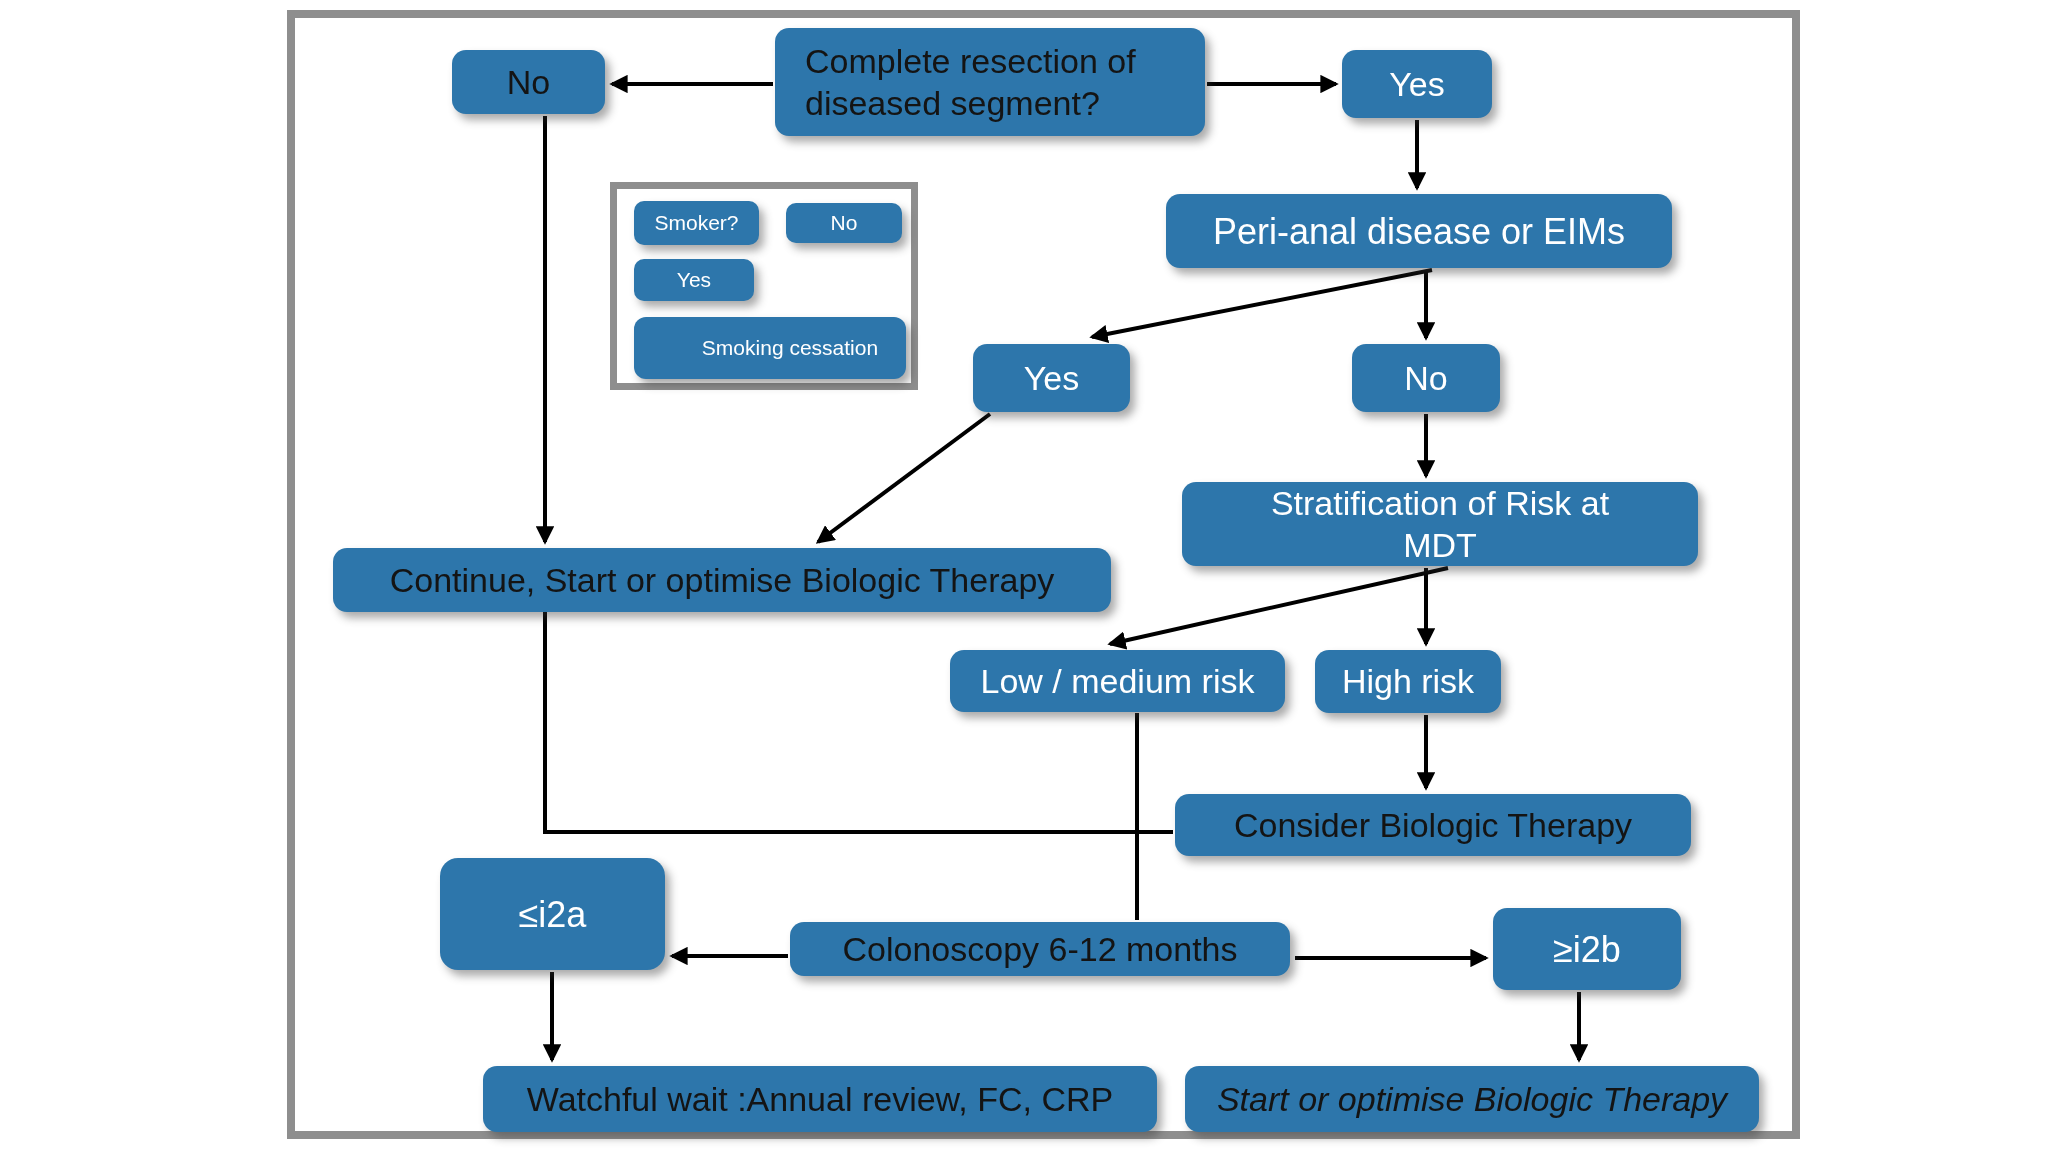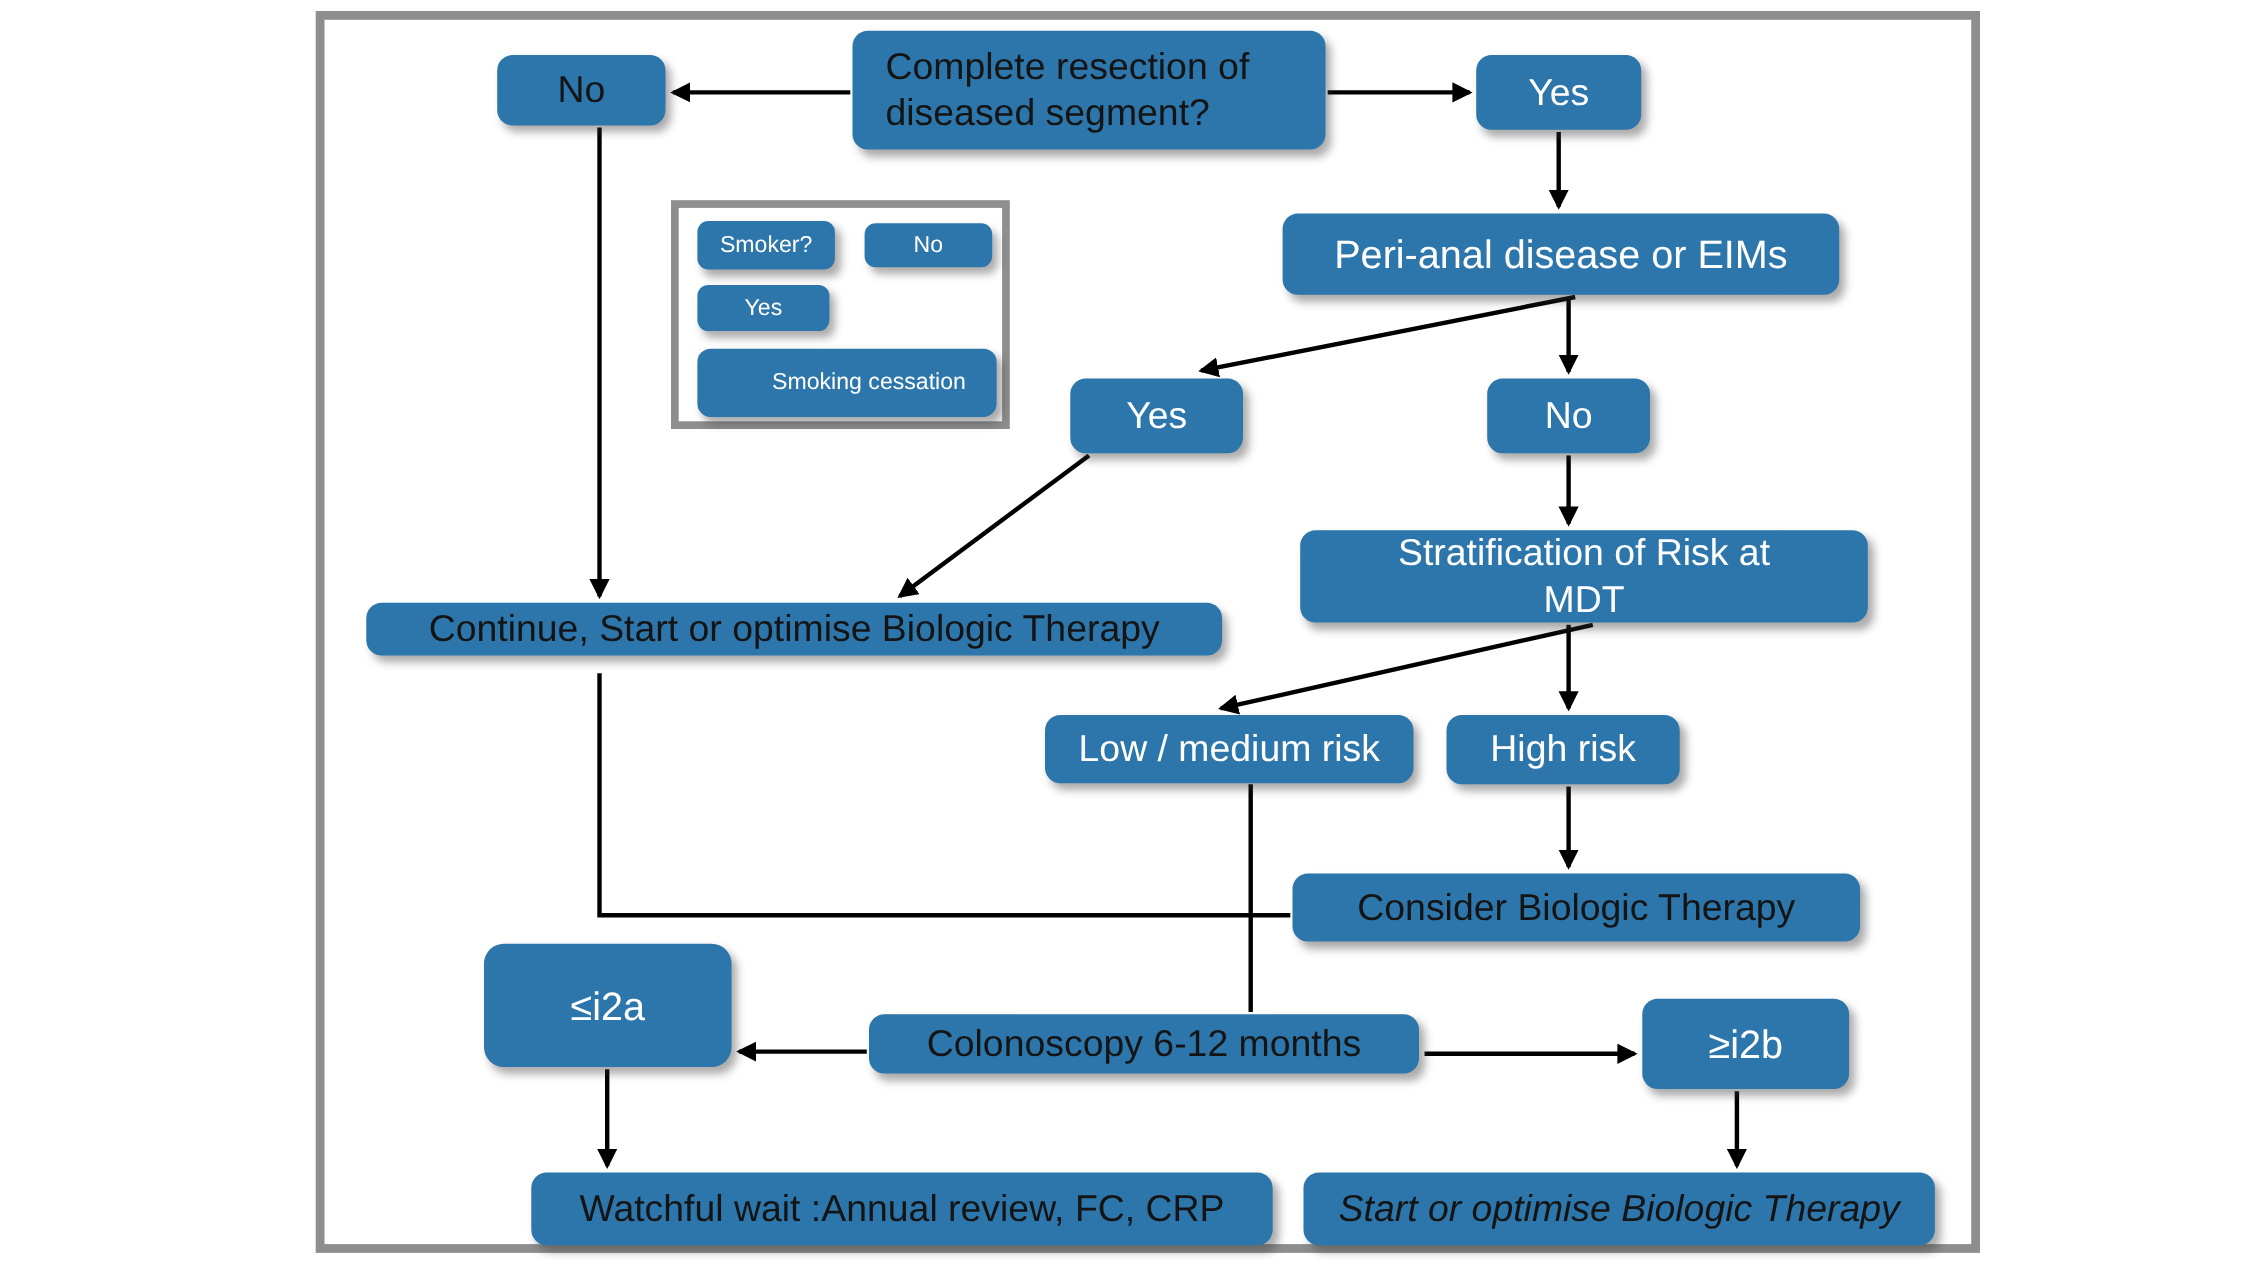--- a/index.html
+++ b/index.html
@@ -22,23 +22,23 @@
         justify-content:flex-start;text-align:left;padding:0 10px 0 30px;}
   #n-yes-top{left:1342px;top:50px;width:150px;height:68px;}
   #n-perianal{left:1166px;top:194px;width:506px;height:74px;font-size:36px;}
   #n-smoker{left:634px;top:201px;width:125px;height:44px;}
   #n-smoker-no{left:786px;top:203px;width:116px;height:40px;}
   #n-smoker-yes{left:634px;top:259px;width:120px;height:42px;}
   #n-cessation{left:634px;top:317px;width:272px;height:62px;border-radius:12px;padding-left:40px;}
   #n-yes-mid{left:973px;top:344px;width:157px;height:68px;}
   #n-no-mid{left:1352px;top:344px;width:148px;height:68px;}
   #n-strat{left:1182px;top:482px;width:516px;height:84px;padding:0 76px;}
-  #n-continue{left:333px;top:548px;width:778px;height:48px;}
+  #n-continue{left:333px;top:548px;width:778px;height:64px;}
   #n-lowmed{left:950px;top:650px;width:335px;height:62px;}
-  #n-high{left:1315px;top:650px;width:212px;height:63px;}
+  #n-high{left:1315px;top:650px;width:186px;height:63px;}
   #n-consider{left:1175px;top:794px;width:516px;height:62px;}
   #n-i2a{left:440px;top:858px;width:225px;height:112px;font-size:36px;border-radius:18px;}
   #n-colono{left:790px;top:922px;width:500px;height:54px;}
   #n-i2b{left:1493px;top:908px;width:188px;height:82px;font-size:36px;}
   #n-watchful{left:483px;top:1066px;width:674px;height:66px;}
   #n-start{left:1185px;top:1066px;width:574px;height:66px;font-style:italic;}
 </style>
 </head>
 <body>
 

